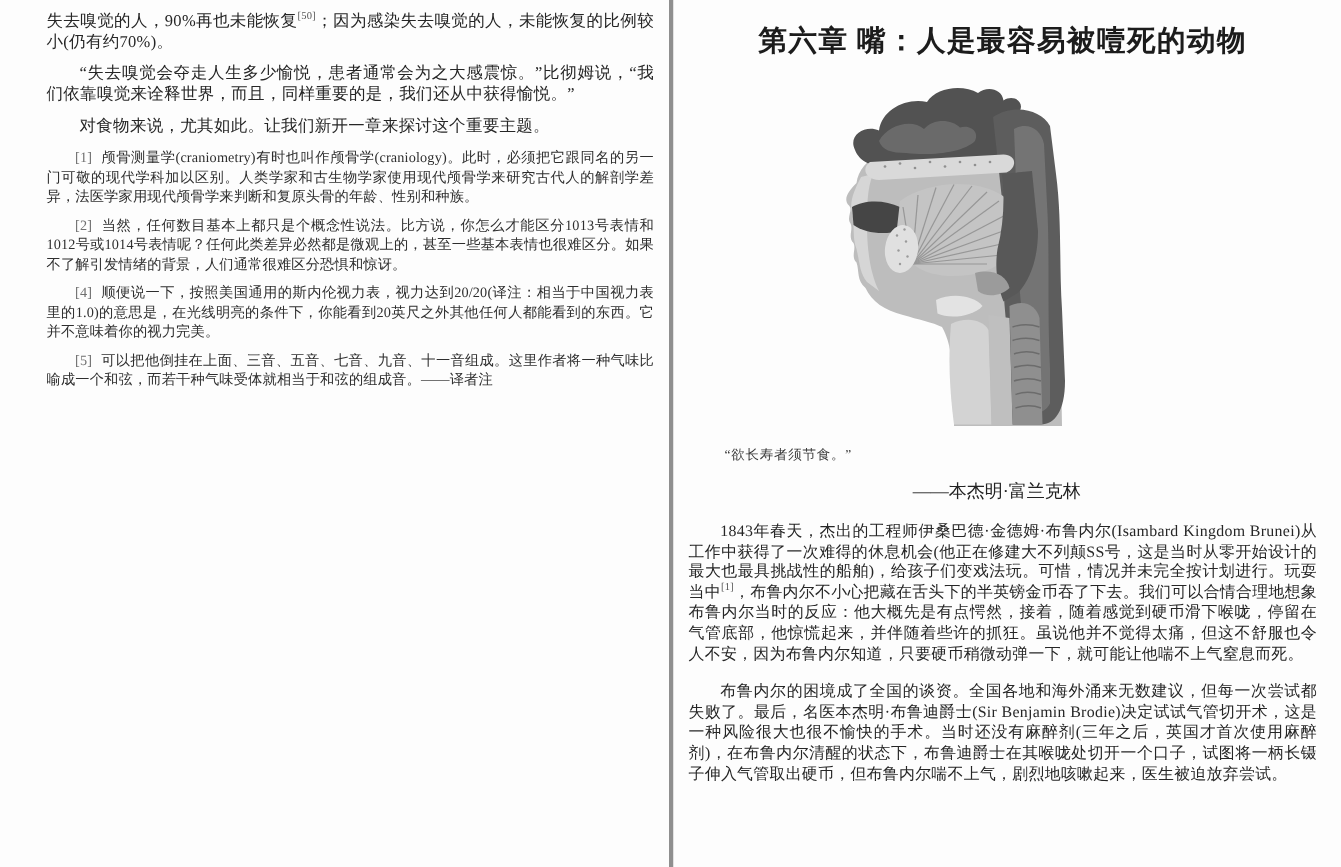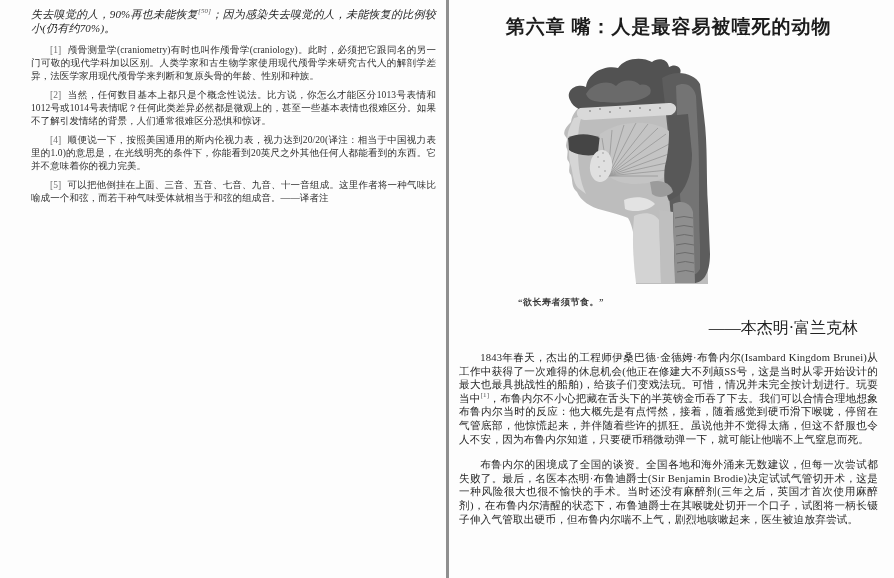--- a/index.html
+++ b/index.html
@@ -10,57 +10,59 @@
   .page{position:absolute;top:0;bottom:0;box-sizing:border-box;background:#fdfdfd;}
   .page-left{left:0;width:446px;padding:7px 10px 0 31px;}
   .page-divider{position:absolute;left:446px;top:0;bottom:0;width:3px;background:#8f8f8f;}
   .page-right{left:449px;width:445px;padding:8px 16px 0 10px;}
 
   
   .body-par{
     font-size:11px;line-height:14px;text-align:justify;margin:0 0 7px 0;
     text-indent:2em;letter-spacing:.2px;
   }
-  .body-par.no-indent{text-indent:0;font-style:italic;}
+  .body-par.no-indent{text-indent:0;}
   sup.note-ref{font-size:7px;line-height:0;color:#555;vertical-align:super;}
 
   .footnotes{margin-top:9px;}
   .footnote{
     font-size:9.5px;line-height:13px;text-align:justify;margin:0 0 6px 0;
     text-indent:2em;color:#2e2e2e;letter-spacing:.1px;
   }
   .footnote .marker{color:#6f6f6f;margin-right:6px;}
 
   
   .chapter-title{
     margin:6px 0 0 0;font-size:19px;font-weight:bold;text-align:center;
     letter-spacing:1px;color:#1c1c1c;
   }
   .figure-wrap{margin:14px 0 0 0;text-align:center;}
   .epigraph-quote{
-    margin:6px 0 0 59px;font-size:9px;color:#3a3a3a;letter-spacing:.5px;font-weight:bold;
+    margin:6px 0 0 24px;font-size:9px;color:#3a3a3a;letter-spacing:.5px;
   }
   .epigraph-attr{
-    margin:9px 20px 10px 0;font-size:16px;text-align:right;color:#222;
+    margin:9px 8px 10px 0;font-size:12px;text-align:center;color:#222;
   }
   .rp-par{
     font-size:10.6px;line-height:13.6px;text-align:justify;margin:12px 0 6px 0;
     text-indent:2em;letter-spacing:.2px;
   }
 </style>
 </head>
 <body>
 
 <div class="spread">
 
   <div class="page page-left">
 
     <p class="body-par no-indent"><span>失去嗅觉的人，90%再也未能恢复</span><sup class="note-ref">[50]</sup><span>；因为感染失去嗅觉的人，未能恢复的比例较小(仍有约70%)。</span></p>
 
+    <p class="body-par">“失去嗅觉会夺走人生多少愉悦，患者通常会为之大感震惊。”比彻姆说，“我们依靠嗅觉来诠释世界，而且，同样重要的是，我们还从中获得愉悦。”</p>
 
+    <p class="body-par">对食物来说，尤其如此。让我们新开一章来探讨这个重要主题。</p>
 
     <div class="footnotes">
       <p class="footnote"><span class="marker">[1]</span><span>颅骨测量学(craniometry)有时也叫作颅骨学(craniology)。此时，必须把它跟同名的另一门可敬的现代学科加以区别。人类学家和古生物学家使用现代颅骨学来研究古代人的解剖学差异，法医学家用现代颅骨学来判断和复原头骨的年龄、性别和种族。</span></p>
       <p class="footnote"><span class="marker">[2]</span><span>当然，任何数目基本上都只是个概念性说法。比方说，你怎么才能区分1013号表情和1012号或1014号表情呢？任何此类差异必然都是微观上的，甚至一些基本表情也很难区分。如果不了解引发情绪的背景，人们通常很难区分恐惧和惊讶。</span></p>
       <p class="footnote"><span class="marker">[4]</span><span>顺便说一下，按照美国通用的斯内伦视力表，视力达到20/20(译注：相当于中国视力表里的1.0)的意思是，在光线明亮的条件下，你能看到20英尺之外其他任何人都能看到的东西。它并不意味着你的视力完美。</span></p>
       <p class="footnote"><span class="marker">[5]</span><span>可以把他倒挂在上面、三音、五音、七音、九音、十一音组成。这里作者将一种气味比喻成一个和弦，而若干种气味受体就相当于和弦的组成音。——译者注</span></p>
     </div>
   </div>
 
   <div class="page-divider"></div>

